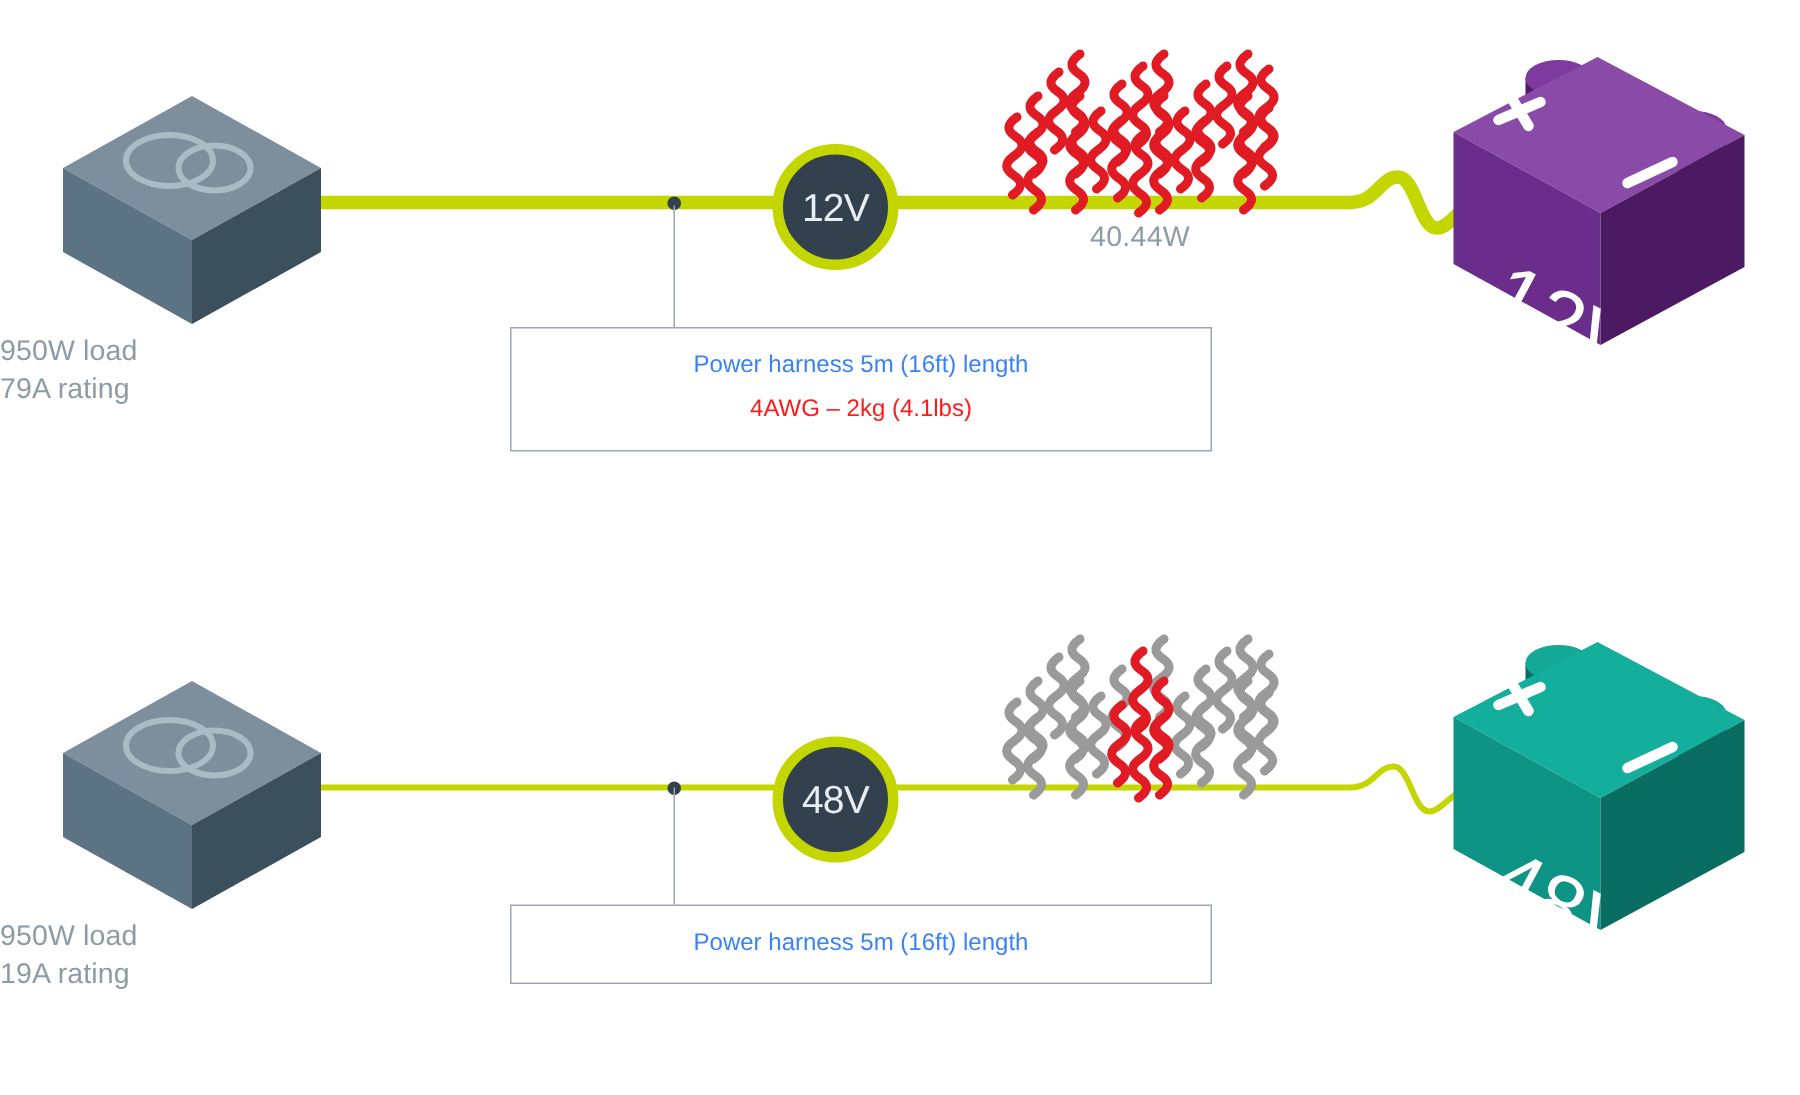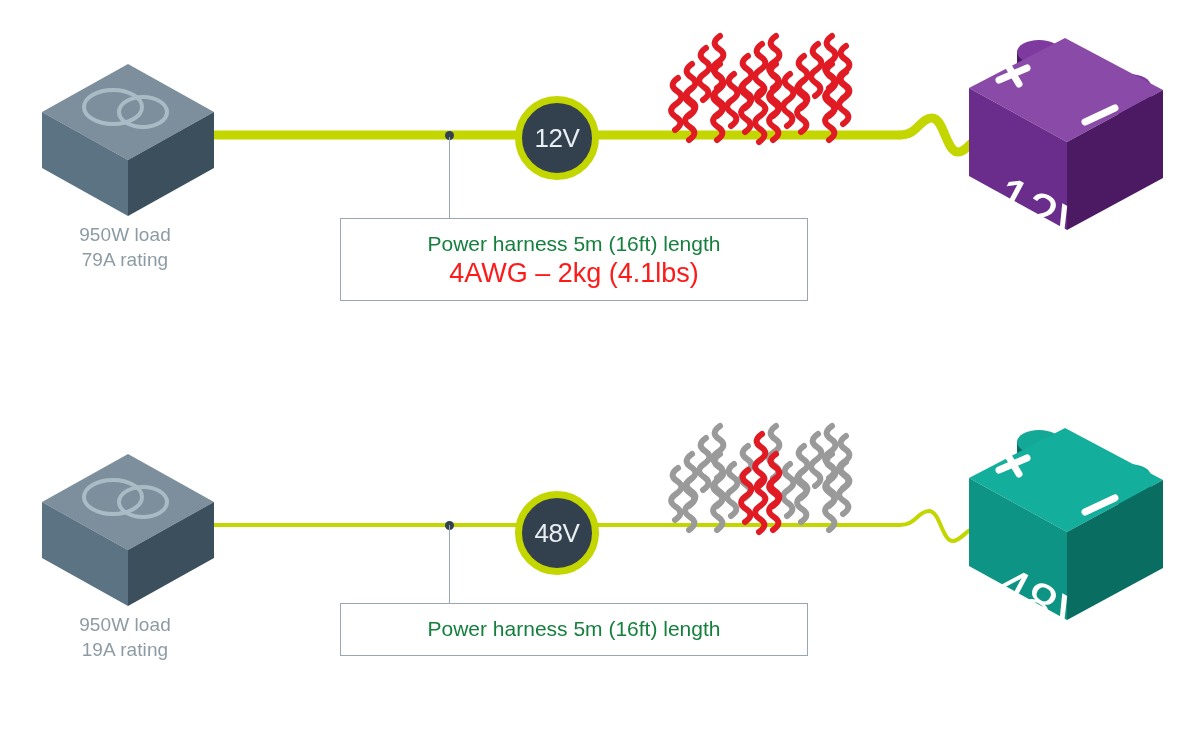--- a/index.html
+++ b/index.html
@@ -46,21 +46,21 @@
     width: 180px;
     height: 160px;
   }
   .load-cube svg { display: block; }
 
   .load-label {
     position: absolute;
     left: 0px;
     top: 222px;
     width: 250px;
-    text-align: center;
+    text-align: left;
     color: #8d9ba4;
     font-size: 19px;
     line-height: 25px;
     letter-spacing: 0.1px;
     white-space: pre-line;
   }
 
   
   .v-badge {
     position: absolute;
@@ -117,28 +117,28 @@
     box-sizing: border-box;
     width: 468px;
     border: 1px solid #9aa7b0;
     background: #ffffff;
     padding: 10px 14px 12px 14px;
     text-align: center;
   }
   #callout-12v { left: 340px; top: 218px; }
   #callout-48v { left: 340px; top: 603px; }
   .callout .line1 {
-    color: #15803d;
-    font-size: 21px;
+    color: #3b82f6;
+    font-size: 16px;
     line-height: 29px;
     white-space: nowrap;
   }
   .callout .line2 {
     color: #ff1a1a;
-    font-size: 27px;
+    font-size: 16px;
     line-height: 30px;
     white-space: nowrap;
   }
 
   
   .leader {
     position: absolute;
     width: 1px;
     background: #9aa7b0;
   }
@@ -209,20 +209,21 @@
           <use href="#sq" x="86" y="16"></use>
             <use href="#sq" x="114" y="46"></use>
           <use href="#sq" x="142" y="16"></use>
             <use href="#sq" x="170" y="44"></use>
           <use href="#sq" x="2" y="50"></use>
             <use href="#sq" x="170" y="18"></use>
             <use href="#sq" x="86" y="62"></use>
         </g>
       </svg>
     </div>
+    <div class="power-label" id="power-12v">40.44W</div>
 
     <div class="tap-dot" id="dot-12v"></div>
     <div class="leader" id="leader-12v"></div>
 
     <div class="callout" id="callout-12v">
       <div class="line1">Power harness 5m (16ft) length</div>
       <div class="line2">4AWG – 2kg (4.1lbs)</div>
     </div>
 
     <div class="battery" id="battery-12v">

